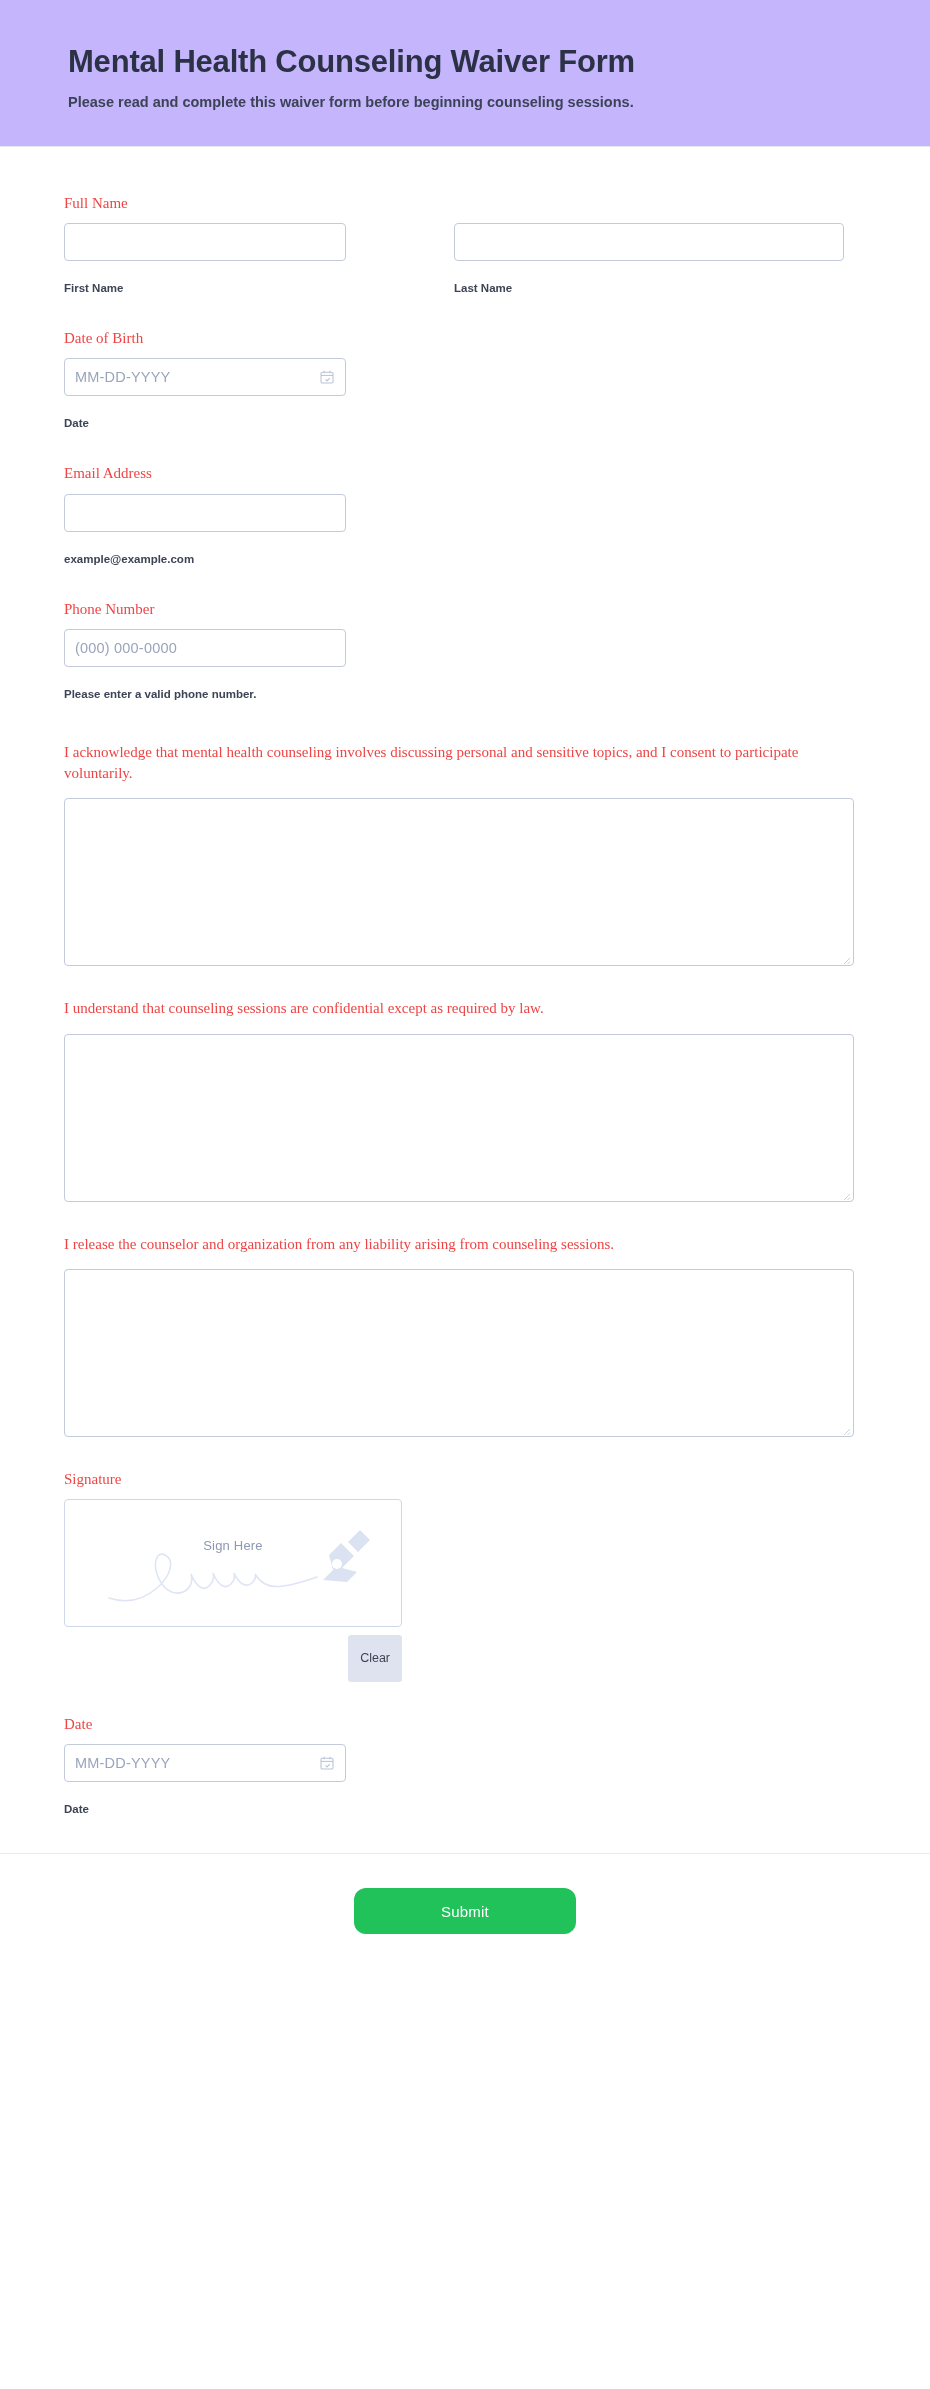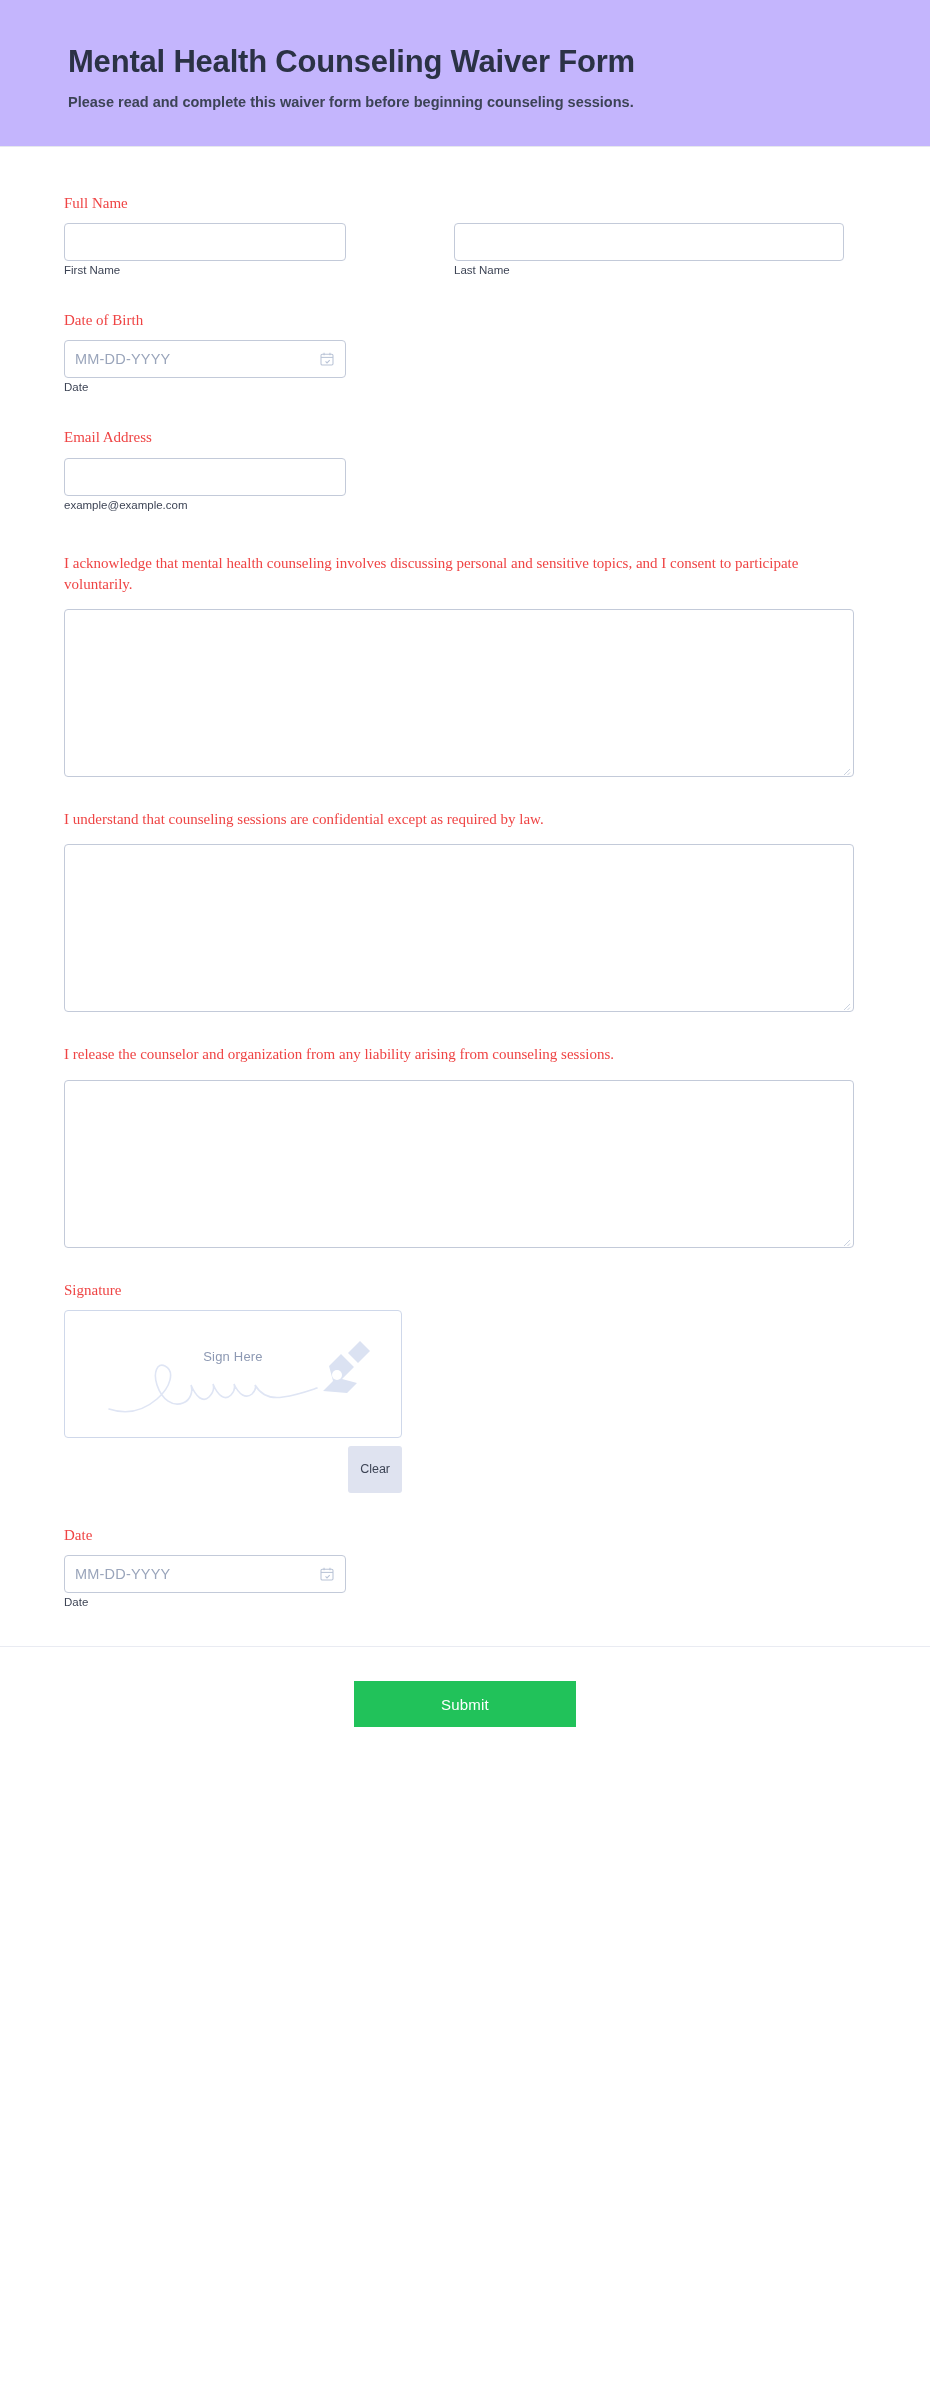--- a/index.html
+++ b/index.html
@@ -52,22 +52,23 @@
   .field-label.statement {
     font-size: 15px;
     line-height: 1.42;
     max-width: 790px;
     margin-bottom: 14px;
   }
 
   .sublabel {
     font-size: 11.5px;
     color: #3d4455;
-    margin-top: 2px;
+    margin-top: 20px;
     line-height: 1.3;
+    font-weight: bold;
   }
 
   .input-box {
     height: 38px;
     border: 1px solid #c3cad9;
     border-radius: 4px;
     background: #fff;
     width: 100%;
     display: flex;
     align-items: center;
@@ -151,21 +152,21 @@
   .form-footer {
     margin-top: 22px;
     border-top: 1px solid #e9ebf2;
     padding: 34px 0 46px 0;
     text-align: center;
   }
   .submit-btn {
     background: #21c25a;
     color: #ffffff;
     border: none;
-    border-radius: 0;
+    border-radius: 12px;
     font-size: 15px;
     font-family: "Liberation Sans", sans-serif;
     padding: 0 64px;
     height: 46px;
     min-width: 222px;
     cursor: pointer;
     letter-spacing: .2px;
   }
 
   .spacer-sm { height: 8px; }
@@ -222,20 +223,29 @@
     <div class="field-block">
       <div class="field-label">Email Address</div>
       <div class="w-email">
         <div class="input-box">
           <span class="placeholder"></span>
         </div>
         <div class="sublabel">example@example.com</div>
       </div>
     </div>
 
+    <div class="field-block">
+      <div class="field-label">Phone Number</div>
+      <div class="w-phone">
+        <div class="input-box">
+          <span class="placeholder">(000) 000-0000</span>
+        </div>
+        <div class="sublabel">Please enter a valid phone number.</div>
+      </div>
+    </div>
 
     <div class="spacer-sm"></div>
 
     <div class="field-block">
       <div class="field-label statement">I acknowledge that mental health counseling involves discussing personal and sensitive topics, and I consent to participate voluntarily.</div>
       <div class="textarea-box">
         <span class="resize-grip">
           <svg viewBox="0 0 12 12" width="12" height="12" stroke="#b9c3d6" stroke-width="1">
             <line x1="11" y1="5" x2="5" y2="11"></line>
             <line x1="11" y1="8.5" x2="8.5" y2="11"></line>

